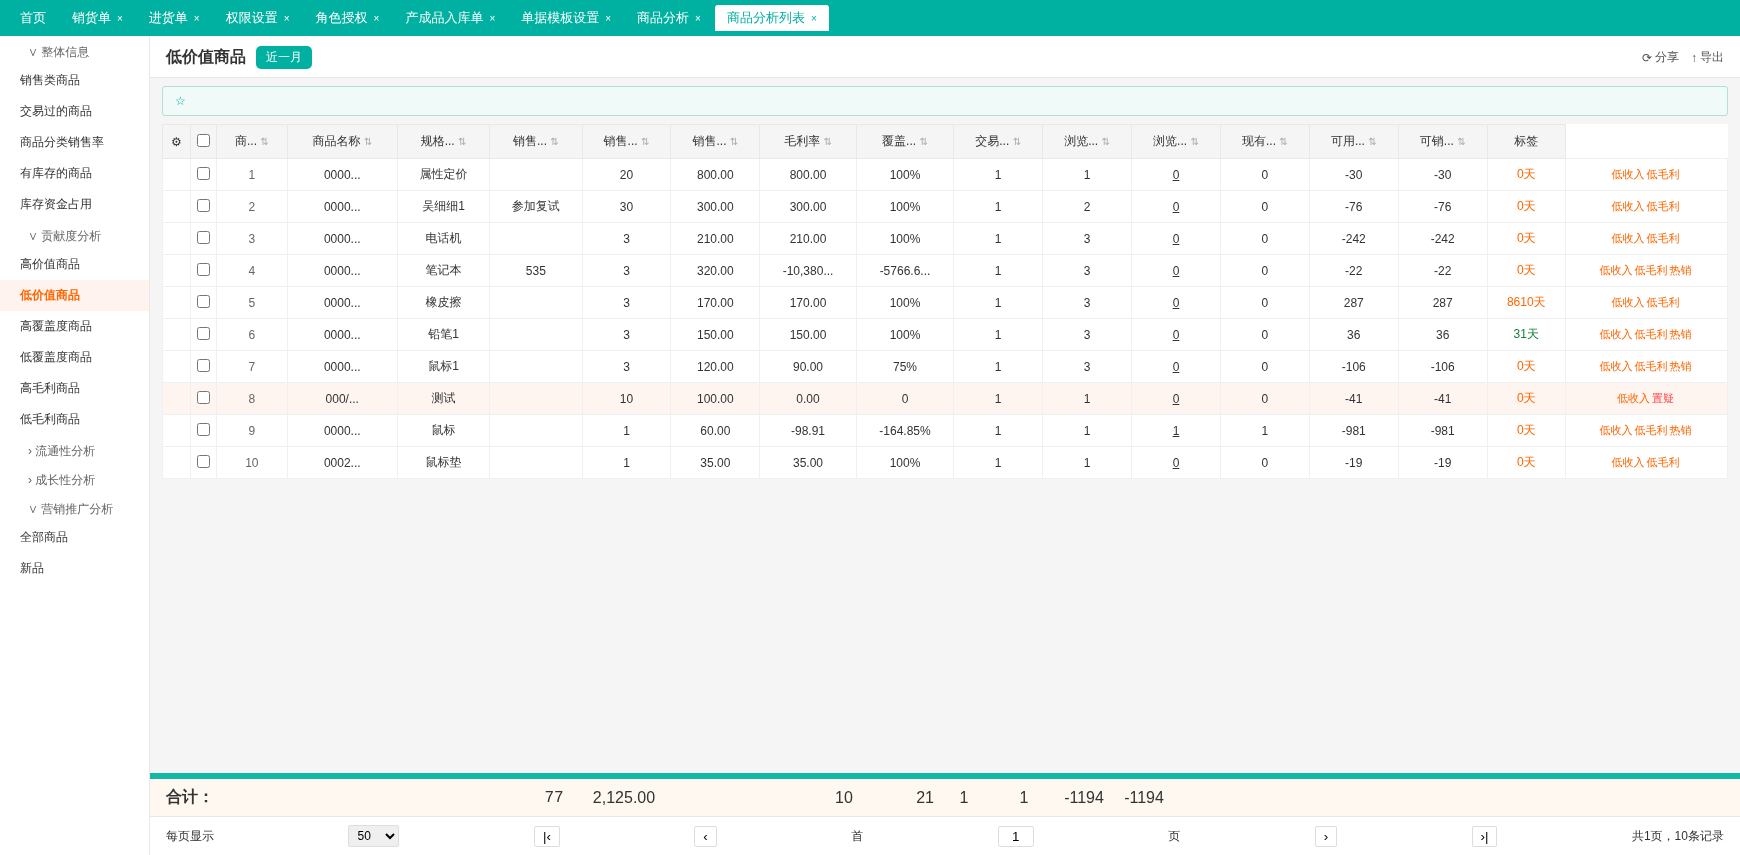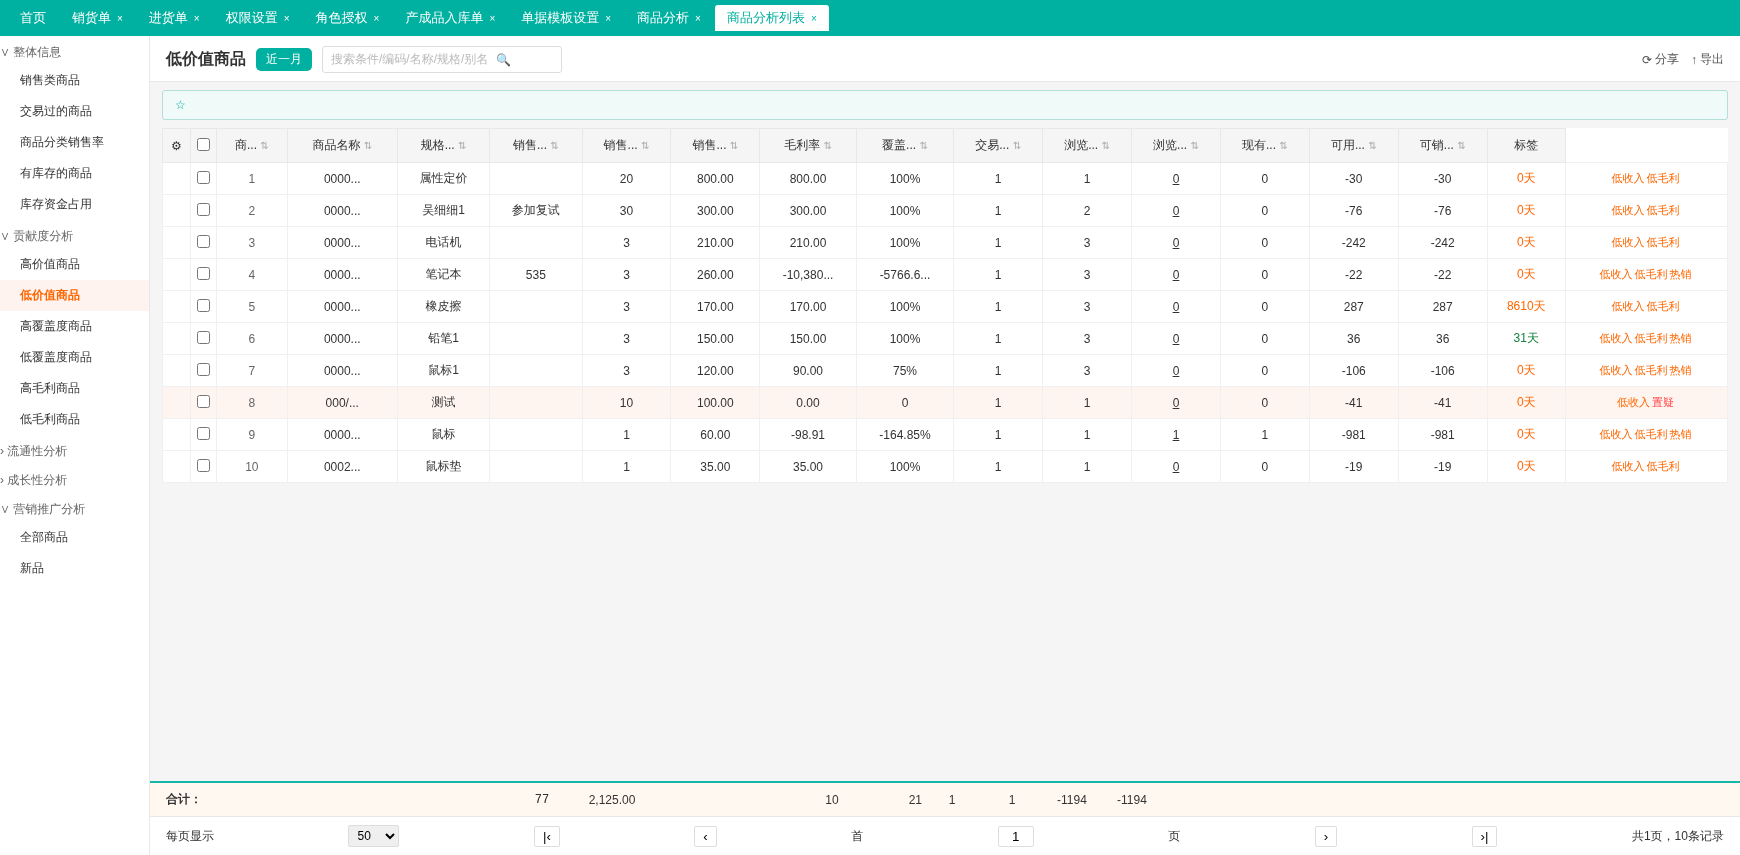--- a/index.html
+++ b/index.html
@@ -36,21 +36,21 @@
 
     
     .sidebar {
       width: 150px;
       background: #fff;
       border-right: 1px solid #e8e8e8;
       overflow-y: auto;
       flex-shrink: 0;
     }
     .sidebar-group-title {
-      padding: 8px 0 4px;
+      padding: 8px 28px 4px;
       color: #666;
       font-size: 12px;
       display: flex;
       align-items: center;
       gap: 4px;
     }
     .sidebar-item {
       padding: 7px 12px 7px 20px;
       cursor: pointer;
       color: #333;
@@ -162,25 +162,25 @@
       border: 1px solid #f0f0f0;
       text-align: center;
       white-space: nowrap;
     }
     tr.highlighted td { background: #fff5f0; }
     .underline { text-decoration: underline; cursor: pointer; }
 
     
     .totals-bar {
       background: #fff8f0;
-      border-top: 2px solid #14b8a6;
+      border-top: 6px solid #14b8a6;
       padding: 8px 16px;
       display: flex;
       align-items: center;
-      font-size: 12px;
+      font-size: 16px;
       gap: 0;
     }
     .totals-label { font-weight: bold; margin-right: 8px; }
 
     
     .pagination-bar {
       background: #fff;
       border-top: 1px solid #e8e8e8;
       padding: 8px 16px;
       display: flex;
@@ -257,24 +257,20 @@
       <div class="sidebar-group-title">› 成长性分析</div>
       <div class="sidebar-group-title">∨ 营销推广分析</div>
       <div class="sidebar-item">全部商品</div>
       <div class="sidebar-item">新品</div>
     </div>
 
   <div class="content">
     <div class="page-header">
       <span class="page-title">低价值商品</span>
       <button class="filter-btn">近一月</button>
-      <div class="search-box">
-        <span style="color:#bbb;font-size:12px;">搜索条件/编码/名称/规格/别名</span>
-        <span style="color:#00b0a0;margin-left:4px;">🔍</span>
-      </div>
       <div class="header-actions">
         <span class="action-btn">
           <span>⟳</span>
           <span>分享</span>
         </span>
         <span class="action-btn">
           <span>↑</span>
           <span>导出</span>
         </span>
       </div>
@@ -369,21 +365,21 @@
               <td><span style="color: rgb(255, 102, 0); font-size: 11px; margin-right: 2px;">低收入</span><span style="color: rgb(255, 102, 0); font-size: 11px; margin-right: 2px;">低毛利</span></td>
             </tr>
             <tr>
               <td></td>
               <td><input type="checkbox" style=""></td>
               <td class="row-num">4</td>
               <td>0000...</td>
               <td>笔记本</td>
               <td>535</td>
               <td>3</td>
-              <td>260.00</td>
+              <td>320.00</td>
               <td>-10,380...</td>
               <td>-5766.6...</td>
               <td>1</td>
               <td>3</td>
               <td><span class="underline">0</span></td>
               <td>0</td>
               <td>-22</td>
               <td>-22</td>
               <td style="color: rgb(255, 102, 0);">0天</td>
               <td><span style="color: rgb(255, 102, 0); font-size: 11px; margin-right: 2px;">低收入</span><span style="color: rgb(255, 102, 0); font-size: 11px; margin-right: 2px;">低毛利</span><span style="color: rgb(255, 102, 0); font-size: 11px; margin-right: 2px;">热销</span></td>

